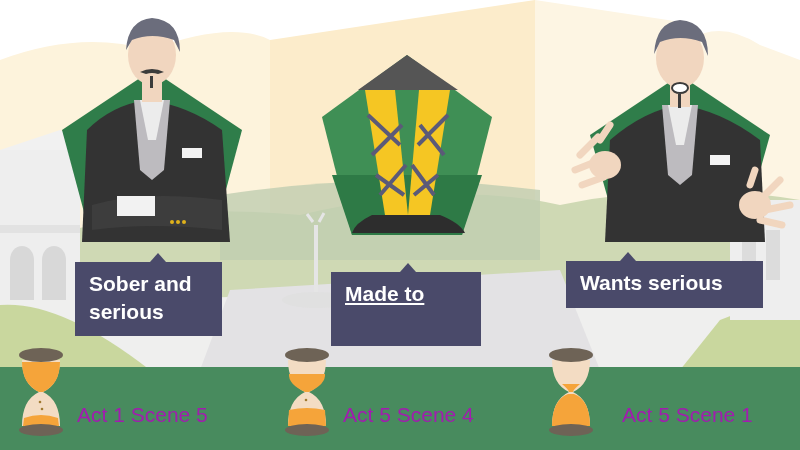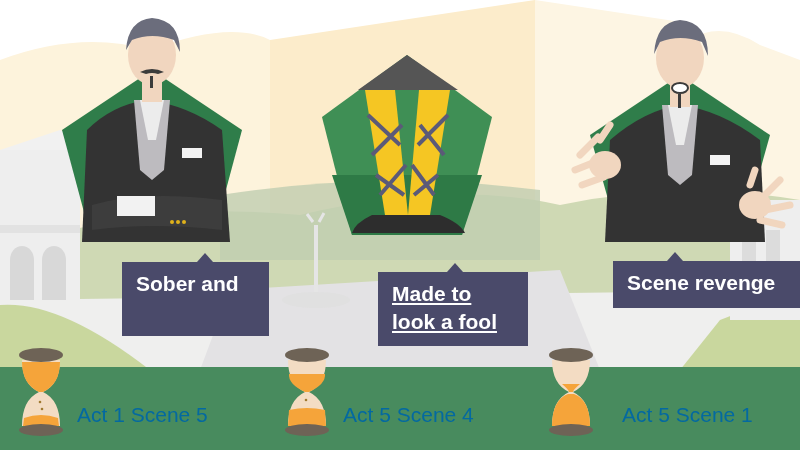--- a/index.html
+++ b/index.html
@@ -1,27 +1,27 @@
 <!DOCTYPE html>
 <html><head>
 <meta charset="utf-8">
 <style>
   html, body { margin:0; padding:0; }
   body { width:800px; height:450px; overflow:hidden; position:relative; background:#ffffff; font-family:"Liberation Sans", sans-serif; }
   .scene { position:absolute; left:0; top:0; width:800px; height:450px; }
-  .caption { position:absolute; background:#4a4a6a; color:#ffffff; font-weight:bold; font-size:21px; line-height:28px; padding:8px 12px 8px 14px; box-sizing:border-box;margin-left:47px; }
+  .caption { position:absolute; background:#4a4a6a; color:#ffffff; font-weight:bold; font-size:21px; line-height:28px; padding:8px 12px 8px 14px; box-sizing:border-box; }
   .caption::before { content:""; position:absolute; top:-9px; width:0; height:0; border-left:8px solid transparent; border-right:8px solid transparent; border-bottom:9px solid #4a4a6a; }
   .cap1 { left:75px; top:262px; width:147px; height:74px; }
   .cap1::before { left:75px; }
   .cap2 { left:331px; top:272px; width:150px; height:74px;text-decoration:underline; }
   .cap2::before { left:69px; }
   .cap3 { left:566px; top:261px; width:197px; height:47px; }
   .cap3::before { left:54px; }
   .band { position:absolute; left:0; top:367px; width:800px; height:83px; background:#488b5e; }
-  .act { position:absolute; color:#0369a1; font-size:21px; top:403px; white-space:nowrap; }
+  .act { position:absolute; color:#a21caf; font-size:21px; top:403px; white-space:nowrap; }
   .hg { position:absolute; width:46px; height:92px; top:346px; }
 </style>
 </head>
 <body>
 
 <svg class="scene" viewBox="0 0 800 450" xmlns="http://www.w3.org/2000/svg">
 
   <rect x="0" y="0" width="800" height="370" fill="#ffffff"></rect>
   <path d="M0 60 Q80 30 150 50 Q230 20 270 40 L270 300 L0 300 Z" fill="#fdf3dc"></path>
   <path d="M270 40 L535 0 L535 300 L270 300 Z" fill="#fceccb"></path>
@@ -93,27 +93,27 @@
   <rect x="118" y="84" width="3" height="14" fill="#3b3b3b"></rect>
   <rect x="150" y="145" width="20" height="10" fill="#f3f3f3"></rect>
   <path d="M20 145 l18 -18 M15 160 l25 -10 M22 175 l22 -8 M40 130 l10 -15" stroke="#f1d6bf" stroke-width="7" stroke-linecap="round"></path>
   <ellipse cx="45" cy="155" rx="16" ry="14" fill="#f1d6bf"></ellipse>
   <path d="M200 190 l20 -20 M205 200 l25 -5 M200 210 l22 5 M190 175 l5 -15" stroke="#f1d6bf" stroke-width="7" stroke-linecap="round"></path>
   <ellipse cx="195" cy="195" rx="16" ry="14" fill="#f1d6bf"></ellipse>
 </svg>
 
 <div class="caption cap1">
   <div>Sober and</div>
+  <div>serious</div>
 </div>
 <div class="caption cap2">
   <div>Made to</div>
-  <div>look a fool</div>
 </div>
 <div class="caption cap3">
-  <div>Scene revenge</div>
+  <div>Wants serious</div>
 </div>
 
 <div class="band"></div>
 
 <svg class="hg" style="left:18px" viewBox="0 0 46 92">
   <path d="M4 14 Q4 38 21 46 Q4 54 4 80 L42 80 Q42 54 25 46 Q42 38 42 14 Z" fill="#f3dcc3"></path>
   <path d="M4 16 Q4 38 21 46 L25 46 Q42 38 42 16 Z" fill="#f5a43a"></path>
   <path d="M6 72 Q23 66 40 72 L41 80 L5 80 Z" fill="#f5a43a"></path>
   <circle cx="22" cy="56" r="1.3" fill="#a07a30"></circle>
     <circle cx="24" cy="63" r="1.3" fill="#a07a30"></circle>

